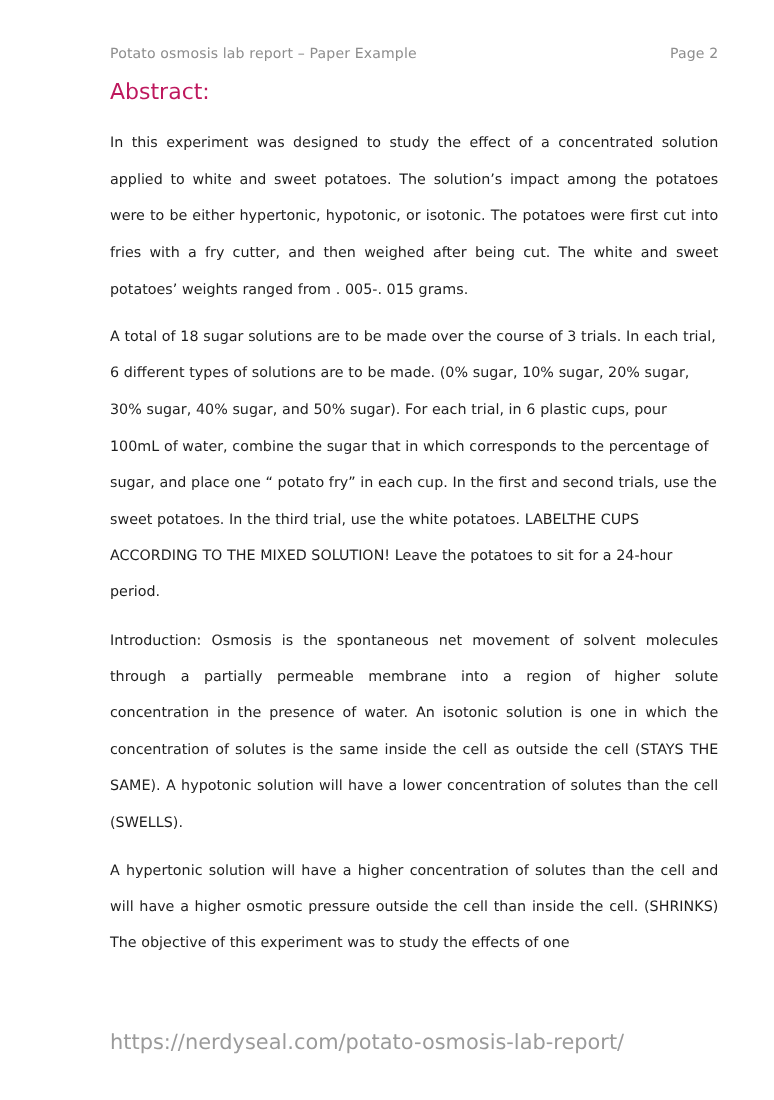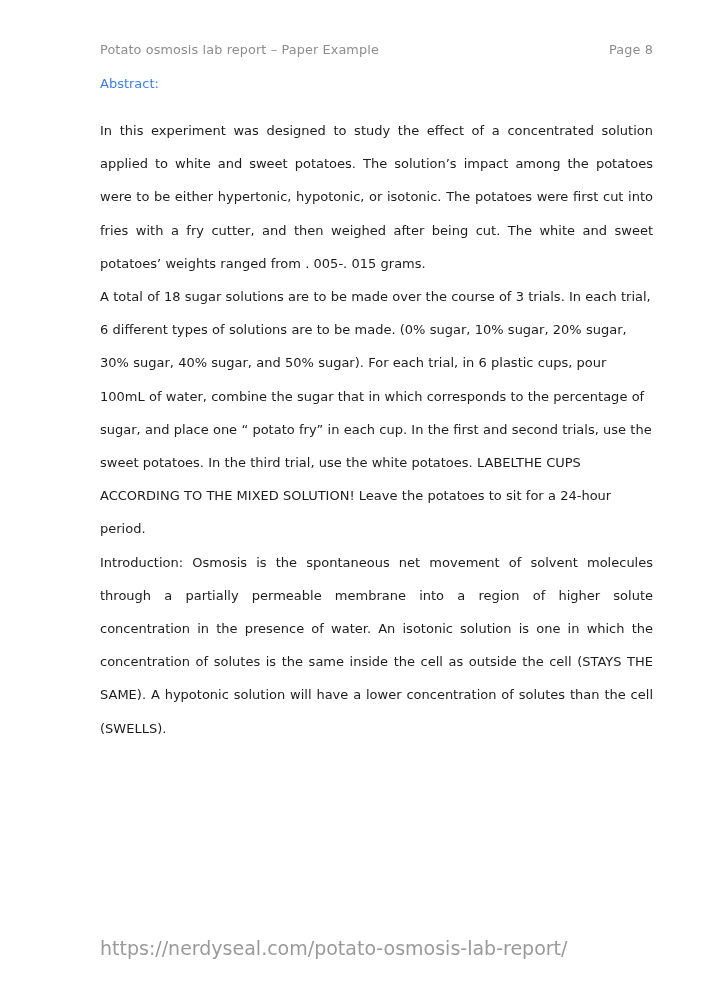--- a/index.html
+++ b/index.html
@@ -53,39 +53,39 @@
     left: 100px;
     top: 71px;
     width: 553px;
     color: #1d1d1d;
     font-size: 15.4px;
     line-height: 33.2px;
   }
 
   .section-label {
     margin: 0 0 0 0;
-    font-size: 13px;
+    font-size: 20px;
     line-height: 25px;
-    color: #3b82f6;
+    color: #be185d;
   }
 
   p.para {
     margin: 0;
     padding: 0;
     font-size: 13px;
     line-height: 33.2px;
     color: #1d1d1d;
     text-align: left;
     word-spacing: 0.01em;
   }
   p.para.justified {
     text-align: justify;
     text-justify: inter-word;
   }
-  p.para + p.para { }
+  p.para + p.para { margin-top: 10px; }
 
   .gap-after-label { height: 18px; }
 
   
   .doc-footer {
     position: absolute;
     left: 100px;
     top: 938px;
     width: 553px;
     font-size: 19px;
@@ -98,35 +98,36 @@
     text-decoration: none;
   }
 </style>
 </head>
 <body>
 
 <div class="page">
 
   <div class="doc-header">
     <span class="title">Potato osmosis lab report – Paper Example</span>
-    <span class="pageno">Page 8</span>
+    <span class="pageno">Page 2</span>
   </div>
 
   <div class="content">
 
     <div class="section-label">Abstract:</div>
 
     <div class="gap-after-label"></div>
 
     <p class="para justified">In this experiment was designed to study the effect of a concentrated solution applied to white and sweet potatoes. The solution’s impact among the potatoes were to be either hypertonic, hypotonic, or isotonic. The potatoes were first cut into fries with a fry cutter, and then weighed after being cut. The white and sweet potatoes’ weights ranged from . 005-. 015 grams.</p>
 
     <p class="para">A total of 18 sugar solutions are to be made over the course of 3 trials. In each trial, 6 different types of solutions are to be made. (0% sugar, 10% sugar, 20% sugar, 30% sugar, 40% sugar, and 50% sugar). For each trial, in 6 plastic cups, pour 100mL of water, combine the sugar that in which corresponds to the percentage of sugar, and place one “ potato fry” in each cup. In the first and second trials, use the sweet potatoes. In the third trial, use the white potatoes. LABELTHE CUPS ACCORDING TO THE MIXED SOLUTION! Leave the potatoes to sit for a 24-hour period.</p>
 
     <p class="para justified">Introduction: Osmosis is the spontaneous net movement of solvent molecules through a partially permeable membrane into a region of higher solute concentration in the presence of water. An isotonic solution is one in which the concentration of solutes is the same inside the cell as outside the cell (STAYS THE SAME). A hypotonic solution will have a lower concentration of solutes than the cell (SWELLS).</p>
 
+    <p class="para justified">A hypertonic solution will have a higher concentration of solutes than the cell and will have a higher osmotic pressure outside the cell than inside the cell. (SHRINKS) The objective of this experiment was to study the effects of one</p>
 
   </div>
 
   <div class="doc-footer">
     <a href="#">https://nerdyseal.com/potato-osmosis-lab-report/</a>
   </div>
 
 </div>
 
 </body></html>

